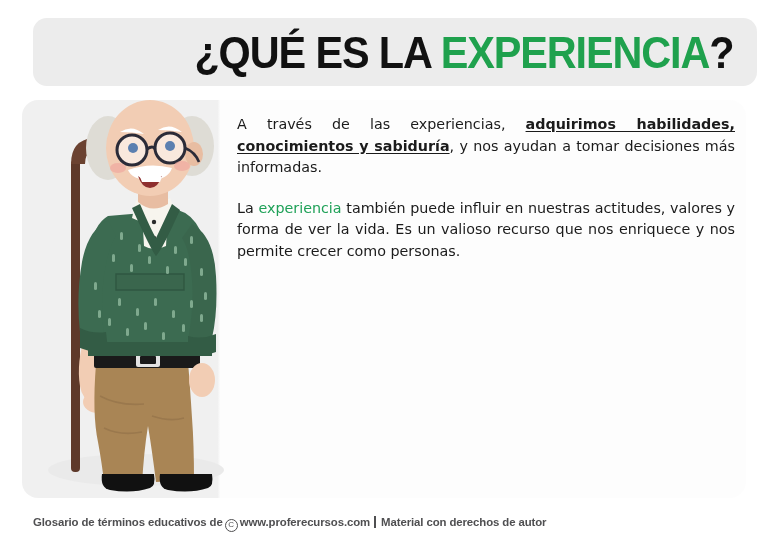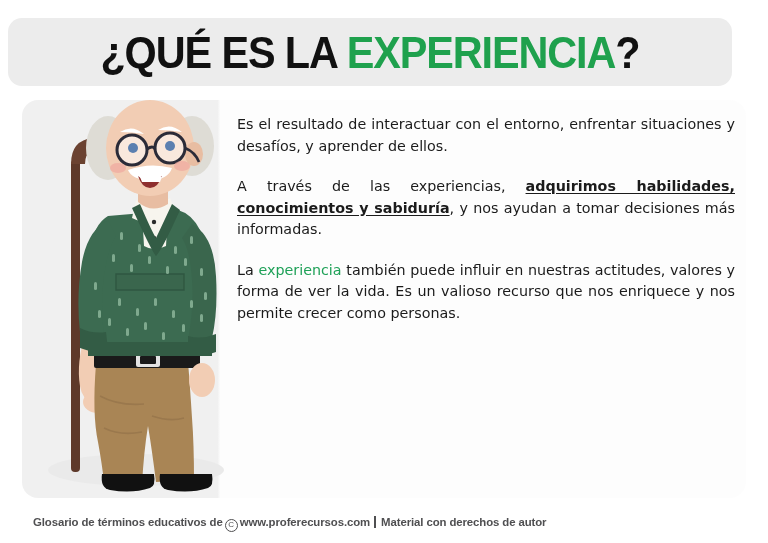--- a/index.html
+++ b/index.html
@@ -8,23 +8,23 @@
     width:768px;height:543px;
     background:#ffffff;
     font-family:"DejaVu Sans", sans-serif;
     overflow:hidden;
     position:relative;
   }
   #page{position:relative;width:768px;height:543px;background:#ffffff;}
 
   
   .title-bar{
-    position:absolute;left:8px;top:18px;width:724px;height:68px;
+    position:absolute;left:33px;top:18px;width:724px;height:68px;
     background:#ececec;border-radius:14px;
-    display:flex;align-items:center;justify-content:center;
+    display:flex;align-items:center;justify-content:flex-end;
     z-index:5;
   }
   .title-text{
     font-family:"Liberation Sans", sans-serif;
     font-weight:bold;
     font-size:45px;
     letter-spacing:-1.2px;
     line-height:1;
     color:#111111;
     transform:scaleX(0.92);
@@ -191,21 +191,20 @@
     <ellipse cx="158" cy="70" rx="8" ry="5" fill="#efa9a0" opacity="0.75"></ellipse>
 
     <path d="M104 74 q22 -8 44 -2 q-4 12 -22 12 q-18 0 -22 -10 z" fill="#ffffff"></path>
 
     <path d="M114 80 q12 10 24 0 q-4 12 -12 12 q-8 0 -12 -12 z" fill="#8e2f2f"></path>
     <path d="M116 81 l22 0 l-2 5 l-18 0 z" fill="#ffffff"></path>
   </svg>
 
   <div class="copy">
 
-    <p><span>Es el resultado de interactuar con el entorno, enfrentar situaciones y desafíos, y aprender de ellos.</span></p>
 
 
     <p><span>A través de las experiencias, </span><span class="bu">adquirimos habilidades, conocimientos y sabiduría</span><span>, y nos ayudan a tomar decisiones más informadas.</span></p>
 
     <p><span>La </span><span class="grn">experiencia</span><span> también puede influir en nuestras actitudes, valores y forma de ver la vida. Es un valioso recurso que nos enriquece y nos permite crecer como personas.</span></p>
   </div>
 
   <div class="footer">
     <div class="footer-text"><span>Glosario de términos educativos de</span><span class="copy-glyph">C</span><span>www.proferecursos.com</span><span class="bar-sep"></span><span>Material con derechos de autor</span></div>
 

